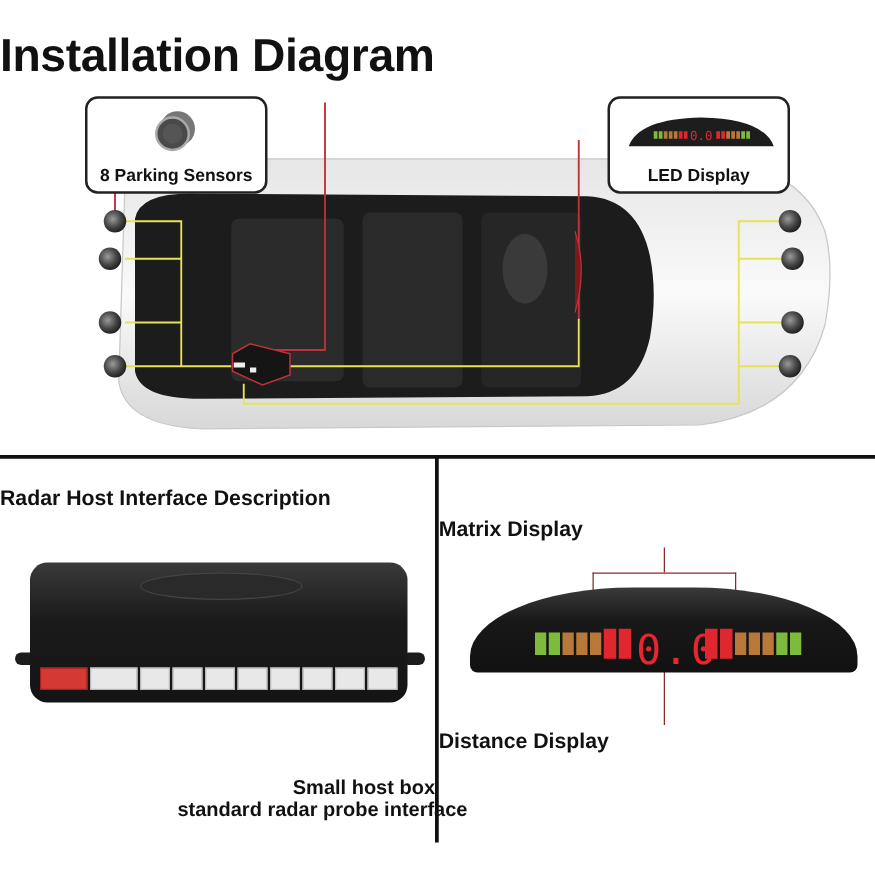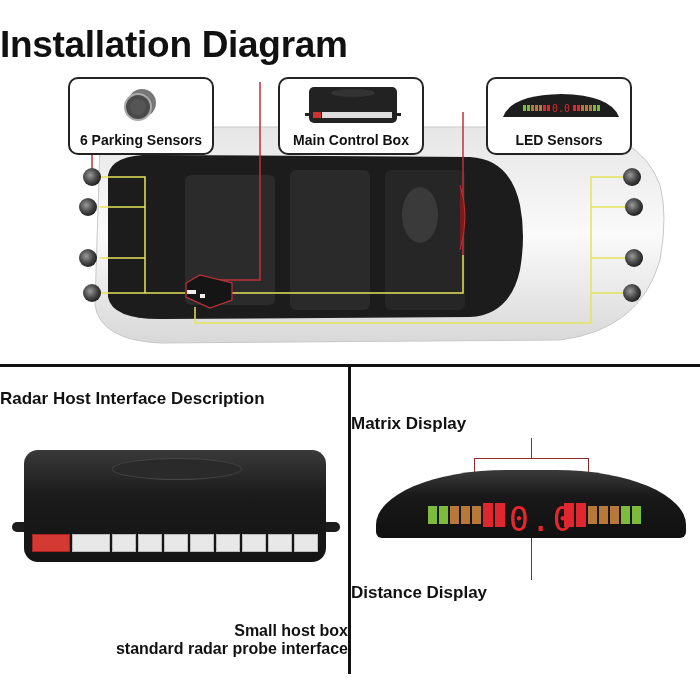--- a/index.html
+++ b/index.html
@@ -133,55 +133,44 @@
     <circle cx="634" cy="183" r="9" fill="url(#sensorG)"></circle>
     <circle cx="632" cy="218" r="9" fill="url(#sensorG)"></circle>
   </svg>
 
   <div class="callout" style="left:68px;top:2px;width:146px;height:78px;">
     <svg width="40" height="40" viewBox="0 0 40 40" style="position:absolute;left:50px;top:6px;">
       <ellipse cx="22" cy="18" rx="14" ry="14" fill="#777"></ellipse>
       <circle cx="18" cy="22" r="13" fill="#4a4a4a" stroke="#aaa" stroke-width="2"></circle>
       <circle cx="18" cy="22" r="8" fill="#555"></circle>
     </svg>
-    <div class="callout-label">6 Parking Sensors</div>
+    <div class="callout-label">8 Parking Sensors</div>
   </div>
 
-  <div class="callout" style="left:278px;top:2px;width:146px;height:78px;">
-    <svg width="96" height="40" viewBox="0 0 96 40" style="position:absolute;left:25px;top:6px;">
-      <rect x="4" y="2" width="88" height="36" rx="5" fill="#222"></rect>
-      <ellipse cx="48" cy="8" rx="22" ry="4" fill="#333"></ellipse>
-      <rect x="8" y="27" width="8" height="6" fill="#c33"></rect>
-      <rect x="17" y="27" width="70" height="6" fill="#ddd"></rect>
-      <rect x="0" y="28" width="4" height="3" fill="#222"></rect>
-      <rect x="92" y="28" width="4" height="3" fill="#222"></rect>
-    </svg>
-    <div class="callout-label">Main Control Box</div>
-  </div>
 
   <div class="callout" style="left:486px;top:2px;width:146px;height:78px;">
     <svg width="120" height="30" viewBox="0 0 120 30" style="position:absolute;left:13px;top:12px;">
       <path d="M2,26 Q10,4 60,3 Q110,4 118,26 Z" fill="#1d1d1d"></path>
       <rect x="22" y="14" width="3" height="6" fill="#7dbb3c"></rect>
       <rect x="26" y="14" width="3" height="6" fill="#7dbb3c"></rect>
       <rect x="30" y="14" width="3" height="6" fill="#b8783a"></rect>
       <rect x="34" y="14" width="3" height="6" fill="#b8783a"></rect>
       <rect x="38" y="14" width="3" height="6" fill="#b8783a"></rect>
       <rect x="42" y="14" width="3" height="6" fill="#e0262e"></rect>
       <rect x="46" y="14" width="3" height="6" fill="#e0262e"></rect>
       <text x="60" y="21" font-size="10" fill="#e0262e" text-anchor="middle" font-family="DejaVu Sans Mono, monospace">0.0</text>
       <rect x="72" y="14" width="3" height="6" fill="#e0262e"></rect>
       <rect x="76" y="14" width="3" height="6" fill="#e0262e"></rect>
       <rect x="80" y="14" width="3" height="6" fill="#b8783a"></rect>
       <rect x="84" y="14" width="3" height="6" fill="#b8783a"></rect>
       <rect x="88" y="14" width="3" height="6" fill="#b8783a"></rect>
       <rect x="92" y="14" width="3" height="6" fill="#7dbb3c"></rect>
       <rect x="96" y="14" width="3" height="6" fill="#7dbb3c"></rect>
     </svg>
-    <div class="callout-label">LED Sensors</div>
+    <div class="callout-label">LED Display</div>
   </div>
 </div>
 
 <div class="hdivider"></div>
 <div class="vdivider"></div>
 
 <div class="section-heading" style="left:0;top:389px;width:356px;">Radar Host Interface Description</div>
 
 <div class="hostbox">
   <div class="hostbox-ear" style="left:2px;"></div>
@@ -195,21 +184,21 @@
   <div class="port" style="left:128px;width:24px;"></div>
   <div class="port" style="left:154px;width:24px;"></div>
   <div class="port" style="left:180px;width:24px;"></div>
   <div class="port" style="left:206px;width:24px;"></div>
   <div class="port" style="left:232px;width:24px;"></div>
   <div class="port" style="left:258px;width:24px;"></div>
   <div class="port" style="left:284px;width:24px;"></div>
 </div>
 
 <div class="section-caption" style="top:621px;">Small host box</div>
-<div class="section-caption" style="top:639px;">standard radar probe interface</div>
+<div class="section-caption" style="top:639px;margin-left:26px;">standard radar probe interface</div>
 
 <div class="section-heading" style="left:351px;top:414px;width:349px;">Matrix Display</div>
 
 <div class="leader" style="left:531px;top:438px;width:1px;height:20px;"></div>
 <div class="leader" style="left:474px;top:458px;width:115px;height:1px;"></div>
 <div class="leader" style="left:474px;top:458px;width:1px;height:48px;"></div>
 <div class="leader" style="left:588px;top:458px;width:1px;height:48px;"></div>
 <div class="leader" style="left:531px;top:530px;width:1px;height:50px;"></div>
 
 <div class="display">

